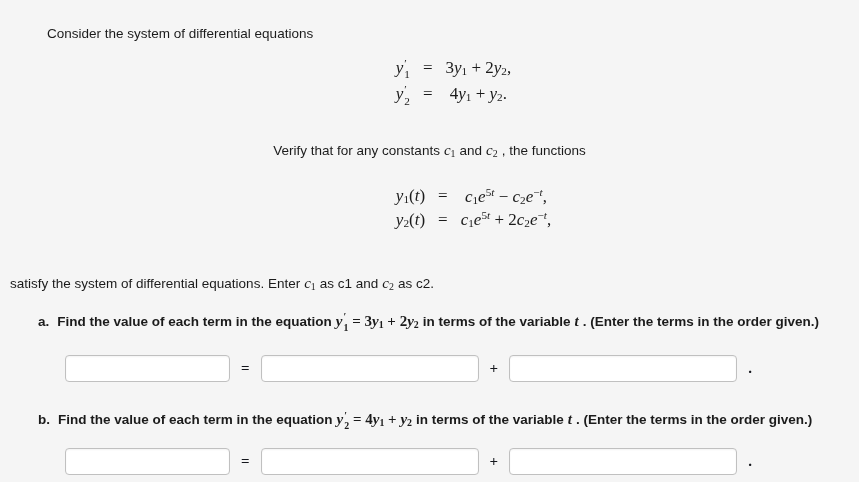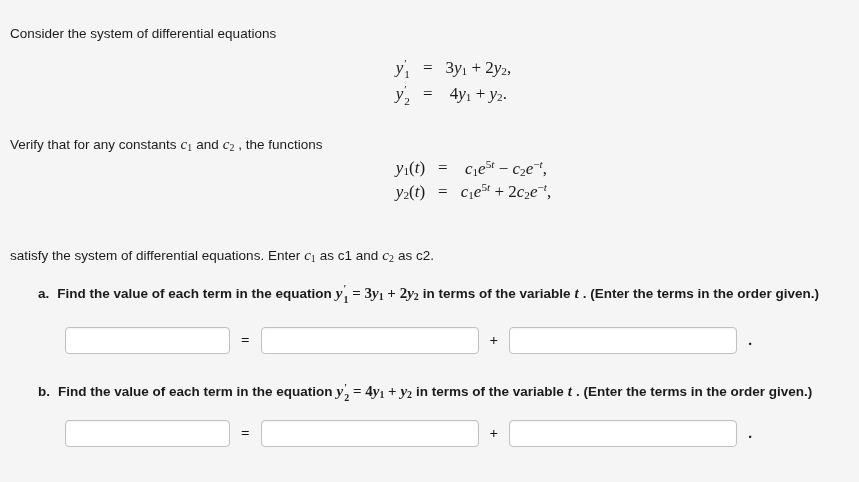--- a/index.html
+++ b/index.html
@@ -7,42 +7,42 @@
     width:859px;height:482px;
     background:#f5f5f5;
     font-family:"Liberation Sans","DejaVu Sans",sans-serif;
     font-size:13.5px;color:#1b1b1b;
     overflow:hidden;
   }
   .page{padding:0 10px;}
   p{margin:0;line-height:1.3;}
   .it{font-style:italic;}
   .line1{margin-top:12px;}
-  .line2{margin-top:25px;}
-  .verify{margin-top:24px;}
+  .line2{margin-top:25px;margin-left:37px;}
+  .verify{margin-top:30px;text-align:center;}
   .satisfy{margin-top:41px;}
 
   
   .math,.imath{font-family:"Liberation Serif","DejaVu Serif",serif;}
   .imath{font-size:15px;margin:0 4px;white-space:nowrap;}
   .mt-n{font-style:normal;}
   .mt-i{font-style:italic;}
   .mt-sub{font-size:0.66em;vertical-align:-0.22em;}
   .mt-sup{font-size:0.66em;vertical-align:0.5em;font-style:italic;}
   .mt-supn{font-size:0.66em;vertical-align:0.5em;}
   .mt-ss{display:inline-block;font-size:0.66em;line-height:1.05;vertical-align:-0.5em;text-align:left;padding-left:1px;}
   .mt-ss span{display:block;}
 
   
   .eq-block{
     display:table;border-spacing:0 3px;
     margin:0 auto;font-size:17px;
   }
   .eq1{margin-top:12px;transform:translateX(24px);}
-  .eq2{transform:translateX(44px);}
+  .eq2{margin-top:22px;transform:translateX(44px);}
   .eq-row{display:table-row;}
   .eq-cell{display:table-cell;}
   .eq-lhs{text-align:right;}
   .eq-mid{padding:0 13px;text-align:center;}
   .eq-rhs{text-align:center;}
 
   
   .part-line{padding-left:28px;}
   .part-line .part-label{margin-right:8px;}
   .pa{margin-top:18px;font-weight:bold;}

